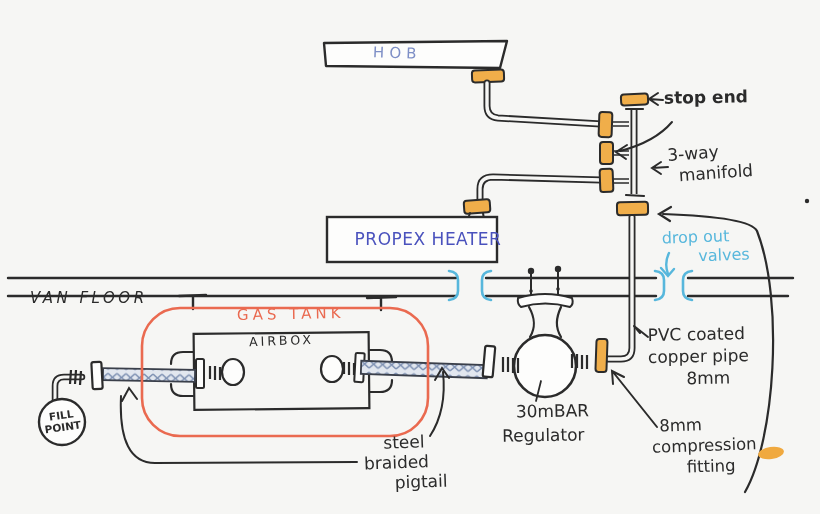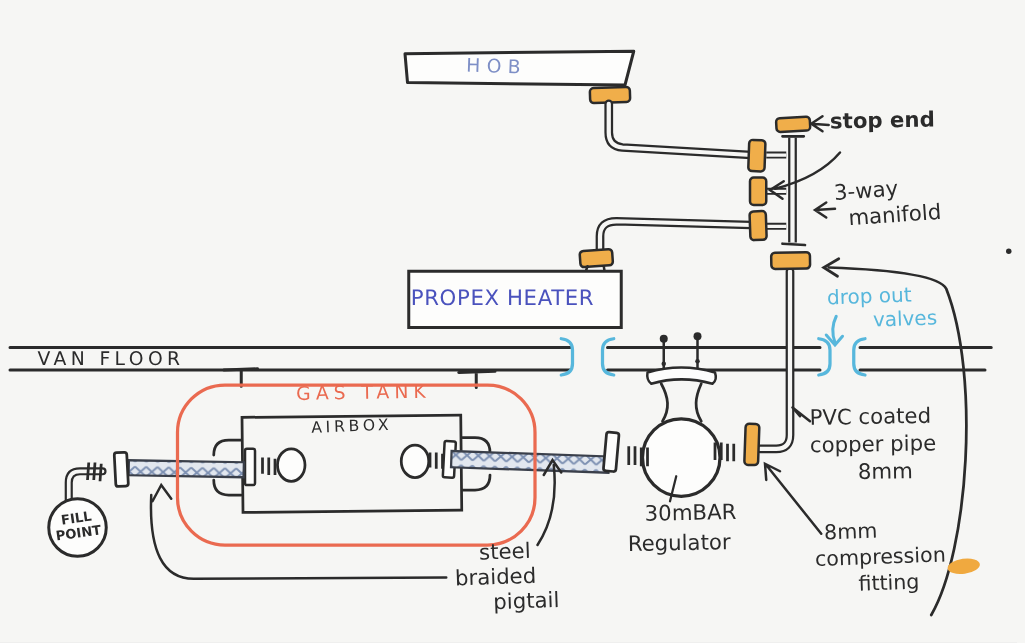--- a/index.html
+++ b/index.html
@@ -2,28 +2,28 @@
 <html><head>
 <meta charset="utf-8">
 <style>
   html,body{margin:0;padding:0;background:#e9e9e9;}
   #canvas{position:relative;width:820px;height:514px;background:#f6f6f4;overflow:hidden;
           font-family:"DejaVu Sans",sans-serif;}
   #drawing{position:absolute;left:0;top:0;z-index:1;}
   .lbl{position:absolute;z-index:2;color:#2b2b2b;white-space:nowrap;line-height:1.15;}
   .lbl span{display:block;}
   .hob{left:373px;top:45px;font-size:15px;letter-spacing:5px;color:#7e8fc6;transform:rotate(2deg);}
-  .propex{left:317px;top:217px;width:170px;height:45px;display:flex;align-items:center;justify-content:center;
+  .propex{left:343px;top:217px;width:170px;height:45px;display:flex;align-items:center;justify-content:center;
           font-size:17px;letter-spacing:.5px;color:#4a52bd;text-align:right;}
   .stopend{left:664px;top:88px;font-size:17px;transform:rotate(-1deg);font-weight:bold;}
   .threeway{left:668px;top:142px;font-size:17px;line-height:21px;transform:rotate(-4deg);}
   .threeway .l2{margin-left:10px;}
   .dropout{left:662px;top:227px;font-size:16px;line-height:19px;color:#57b7dc;transform:rotate(-2deg);}
   .dropout .l2{margin-left:36px;}
-  .vanfloor{left:30px;top:279px;font-size:15px;letter-spacing:3.5px;}
+  .vanfloor{left:30px;top:290px;font-size:15px;letter-spacing:3.5px;font-style:italic;}
   .gastank{left:237px;top:306px;font-size:15px;letter-spacing:4px;color:#ea6a50;transform:rotate(-1deg);}
   .airbox{left:249px;top:334px;font-size:12.5px;letter-spacing:3px;transform:rotate(-2deg);}
   .fillpoint{left:38px;top:409px;width:48px;text-align:center;font-size:10.5px;font-weight:bold;
              line-height:12px;transform:rotate(-8deg);}
   .pigtail{left:364px;top:432px;font-size:17px;line-height:20px;transform:rotate(-2deg);}
   .pigtail .l1{margin-left:20px;} .pigtail .l3{margin-left:30px;}
   .reglbl{left:502px;top:399px;font-size:17px;line-height:24px;transform:rotate(-1deg);}
   .reglbl .l1{margin-left:14px;}
   .pvclbl{left:648px;top:323px;font-size:17px;line-height:22px;transform:rotate(-1deg);}
   .pvclbl .l3{margin-left:38px;}

